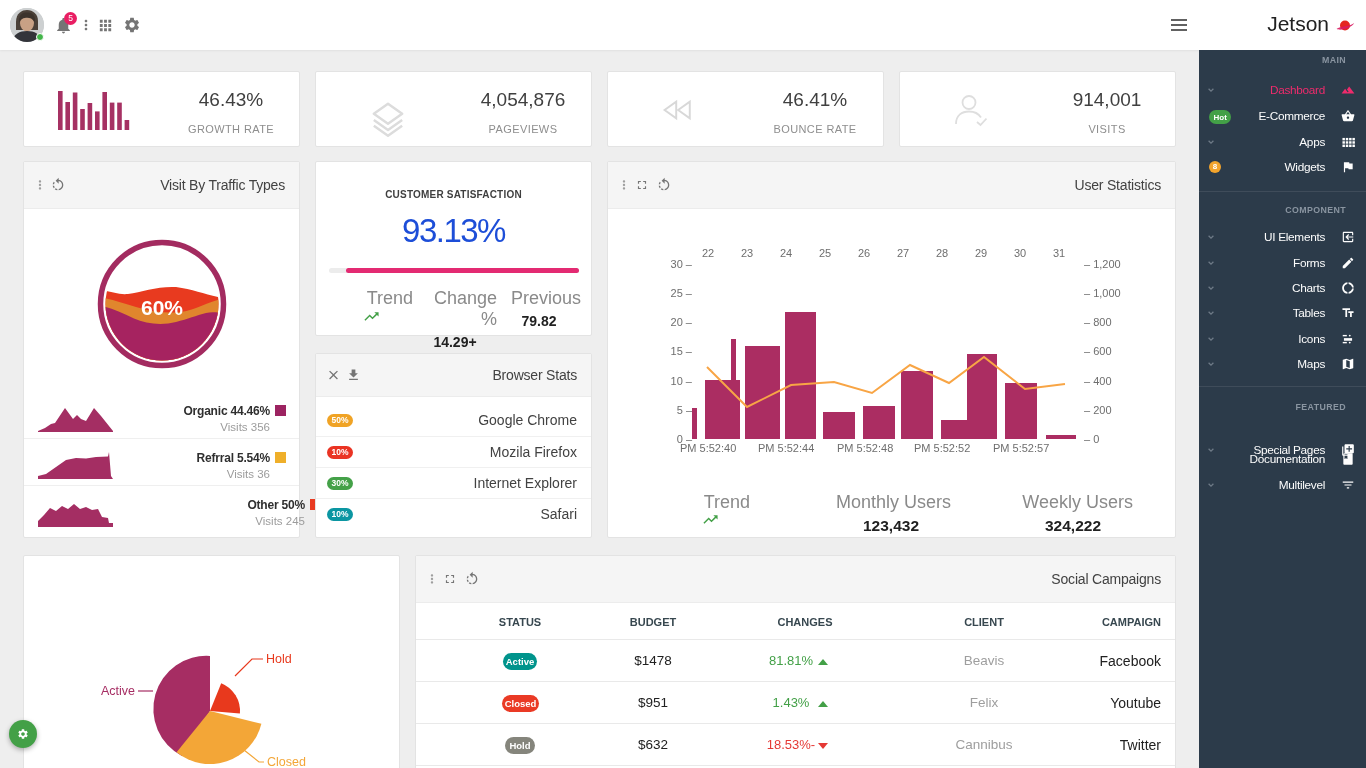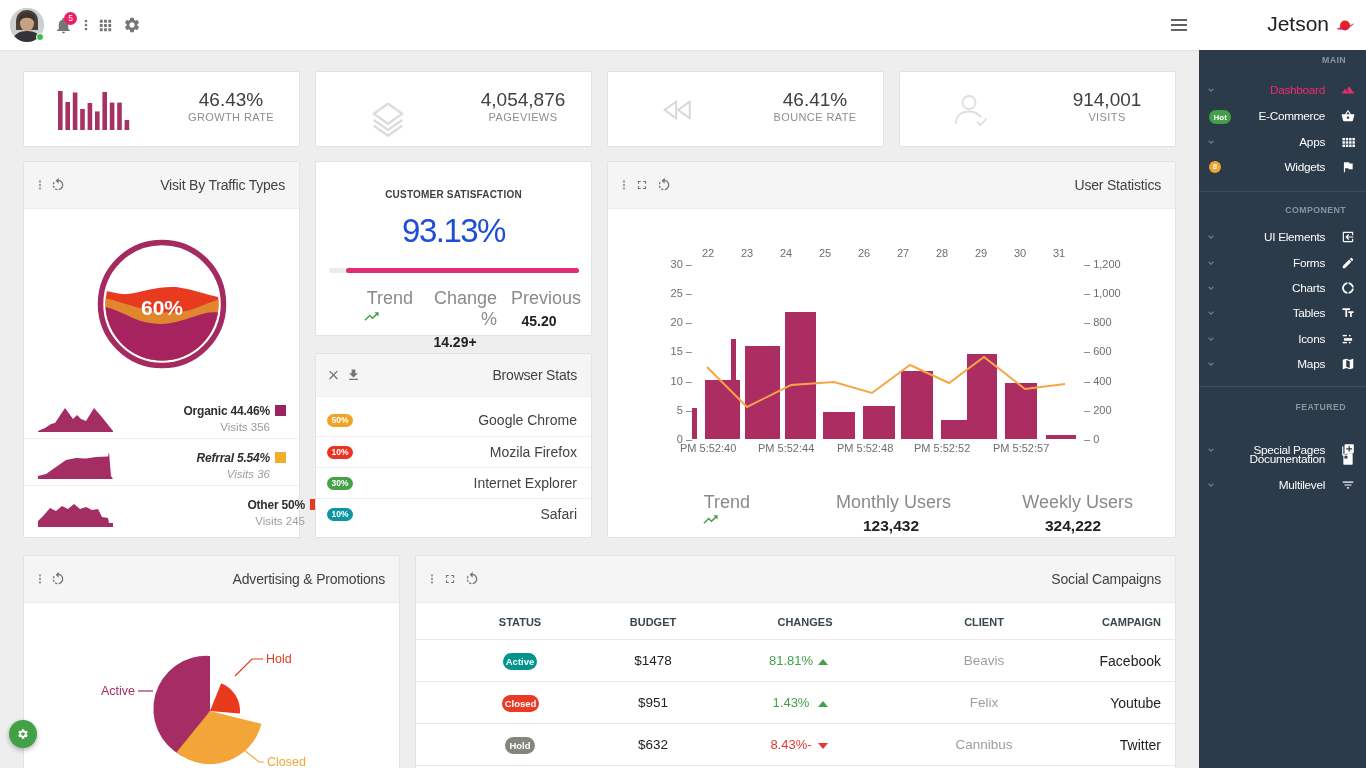--- a/index.html
+++ b/index.html
@@ -15,21 +15,21 @@
 .mitem .lbl{position:absolute;right:41px;top:50%;transform:translateY(-50%);font-size:11.8px;letter-spacing:-0.3px;color:#fdfdfd;}
 .mitem .micon{position:absolute;right:11px;top:50%;transform:translateY(-50%);width:14px;height:14px;}
 .mitem .caret{position:absolute;left:8px;top:50%;transform:translateY(-50%);width:8px;height:8px;}
 .sep{position:absolute;right:0;width:167px;height:1px;background:rgba(255,255,255,0.09);}
 
 .card{position:absolute;background:#fff;border:1px solid #e3e3e3;border-radius:2px;}
 .chead{position:absolute;left:0;top:0;right:0;height:47px;background:#f5f5f5;border-bottom:1px solid #ececec;}
 .ctitle{position:absolute;right:14px;top:50%;transform:translateY(-50%);font-size:14px;letter-spacing:-0.2px;color:#424242;}
 .hicon{position:absolute;top:50%;transform:translateY(-50%);width:16px;height:16px;}
 .statnum{font-size:19px;color:#404040;text-align:center;}
-.statlbl{font-size:11px;color:#8e8e8e;text-align:center;letter-spacing:0.4px;margin-top:0;}
+.statlbl{font-size:11px;color:#8e8e8e;text-align:center;letter-spacing:0.4px;margin-top:12px;}
 .glabel{font-size:18px;color:#8a8a8a;text-align:right;}
 .gvalue{font-size:14px;font-weight:bold;color:#212121;text-align:center;margin-top:4px;}
 </style>
 </head>
 <body>
 <div id="stage">
   <div id="topbar">
 
     <div class="abs" style="left:10px;top:8px;width:34px;height:34px;border-radius:50%;overflow:hidden;background:#c9cccd;">
       <svg width="34" height="34" viewBox="0 0 34 34">
@@ -119,21 +119,21 @@
       </svg>
 
       <div class="abs" style="left:0;top:230px;width:275px;height:47px;border-bottom:1px solid #efefef;">
         <svg class="abs" style="left:14px;bottom:6px;" width="75" height="30" viewBox="0 0 75 30">
             <path d="M0,30 L0,29 L7,26 L13,22 L17,21 L27,6 L35,17 L39,13 L43,17 L48,19 L56,6 L63,14 L75,29 L75,30 Z" fill="#a42e63"></path>
           </svg>
         <div class="abs" style="right:29px;top:12px;font-size:12px;font-weight:bold;letter-spacing:-0.2px;color:#2f2f2f;">Organic 44.46%</div>
         <div class="abs" style="right:29px;top:29px;font-size:11.5px;color:#9c9c9c;">Visits 356</div>
         <div class="abs" style="right:13px;top:13px;width:11px;height:11px;background:#9c2361;"></div>
       </div>
-      <div class="abs" style="left:0;top:277px;width:275px;height:47px;border-bottom:1px solid #efefef;font-style:italic;">
+      <div class="abs" style="left:0;top:277px;width:275px;height:47px;border-bottom:1px solid #efefef;">
         <svg class="abs" style="left:14px;bottom:6px;" width="75" height="30" viewBox="0 0 75 30">
             <path d="M0,30 L0,27 L8,25 L18,18 L28,11 L38,9 L48,9.5 L58,8 L70,7.5 L71,3 L73,27 L75,30 Z" fill="#a42e63"></path>
           </svg>
         <div class="abs" style="right:29px;top:12px;font-size:12px;font-weight:bold;letter-spacing:-0.2px;color:#2f2f2f;">Refrral 5.54%</div>
         <div class="abs" style="right:29px;top:29px;font-size:11.5px;color:#9c9c9c;">Visits 36</div>
         <div class="abs" style="right:13px;top:13px;width:11px;height:11px;background:#efaf2a;"></div>
       </div>
       <div class="abs" style="left:0;top:324px;width:310px;height:47px;">
         <svg class="abs" style="left:14px;bottom:6px;" width="75" height="30" viewBox="0 0 75 30">
             <path d="M0,30 L0,24 L6,18 L12,11 L18,14 L24,9 L30,12 L36,7 L42,12 L48,10 L54,13 L60,12 L64,20 L70,21 L71,26 L75,26 L75,30 Z" fill="#a42e63"></path>
@@ -155,21 +155,21 @@
         <svg class="abs" style="left:34px;top:20px;" width="17" height="17" viewBox="0 0 24 24" fill="#43a047">
             <path d="M16 6l2.29 2.29-4.88 4.88-4-4L2 16.59 3.41 18l6-6 4 4 6.3-6.29L22 12V6z"></path>
           </svg>
       </div>
       <div class="abs" style="left:97px;top:126px;width:84px;">
         <div class="glabel">Change %</div>
         <div class="gvalue">14.29+</div>
       </div>
       <div class="abs" style="left:181px;top:126px;width:84px;">
         <div class="glabel">Previous</div>
-        <div class="gvalue">45.20</div>
+        <div class="gvalue">79.82</div>
       </div>
     </div>
 
     <div class="card" style="left:315px;top:353px;width:277px;height:185px;">
       <div class="chead" style="height:43px;">
         <svg class="hicon" style="left:10px;width:15px;height:15px;" viewBox="0 0 24 24" fill="#757575">
             <path d="M19 6.41L17.59 5 12 10.59 6.41 5 5 6.41 10.59 12 5 17.59 6.41 19 12 13.41 17.59 19 19 17.59 13.41 12z"></path>
           </svg>
         <svg class="hicon" style="left:30px;width:15px;height:15px;" viewBox="0 0 24 24" fill="#757575">
             <path d="M19 9h-4V3H9v6H5l7 7 7-7zM5 18v2h14v-2H5z"></path>
@@ -288,29 +288,20 @@
         <div class="glabel">Monthly Users</div>
         <div class="gvalue" style="font-size:15.5px;">123,432</div>
       </div>
       <div class="abs" style="left:405px;top:330px;width:120px;">
         <div class="glabel">Weekly Users</div>
         <div class="gvalue" style="font-size:15.5px;">324,222</div>
       </div>
     </div>
 
     <div class="card" style="left:23px;top:555px;width:377px;height:300px;">
-      <div class="chead">
-        <svg class="hicon" style="left:9px;width:14px;height:14px;" viewBox="0 0 24 24" fill="#9e9e9e">
-            <path d="M12 8c1.1 0 2-.9 2-2s-.9-2-2-2-2 .9-2 2 .9 2 2 2zm0 2c-1.1 0-2 .9-2 2s.9 2 2 2 2-.9 2-2-.9-2-2-2zm0 6c-1.1 0-2 .9-2 2s.9 2 2 2 2-.9 2-2-.9-2-2-2z"></path>
-          </svg>
-        <svg class="hicon" style="left:26px;" viewBox="0 0 24 24" fill="#757575">
-            <path d="M7.11 8.53L5.7 7.11C4.8 8.27 4.24 9.61 4.07 11h2.02c.14-.87.49-1.72 1.02-2.47zM6.09 13H4.07c.17 1.39.72 2.73 1.62 3.89l1.41-1.42c-.52-.75-.87-1.59-1.01-2.47zm1.01 5.32c1.16.9 2.51 1.44 3.9 1.61V17.9c-.87-.15-1.71-.49-2.46-1.03L7.1 18.32zM13 4.07V1L8.45 5.55 13 10V6.09c2.84.48 5 2.94 5 5.91s-2.16 5.43-5 5.91v2.02c3.95-.49 7-3.85 7-7.93s-3.05-7.44-7-7.93z"></path>
-          </svg>
-        <div class="ctitle">Advertising &amp; Promotions</div>
-      </div>
       <svg class="abs" style="left:0;top:47px;" width="375" height="250" viewBox="0 0 375 250">
         <path d="M186 108 L157.9 152.9 A53 53 0 0 1 186 53 Z" fill="#a62d63"></path>
         <path d="M186 108 L197.2 80.2 A30 30 0 0 1 215.9 110.6 Z" fill="#e8391d"></path>
         <path d="M186 108 L237.4 120.8 A53 53 0 0 1 152.6 149.2 Z" fill="#f3a637"></path>
         <polyline points="211,73 228,56 239,56" stroke="#e8391d" stroke-width="1.2" fill="none"></polyline>
         <polyline points="129,88 121,88 114,88" stroke="#a62d63" stroke-width="1.2" fill="none"></polyline>
         <polyline points="220,147 235,159 240,159" stroke="#f3a637" stroke-width="1.2" fill="none"></polyline>
         <text x="242" y="60" font-family="Liberation Sans,sans-serif" font-size="12.5" fill="#e8391d">Hold</text>
         <text x="111" y="92" text-anchor="end" font-family="Liberation Sans,sans-serif" font-size="12.5" fill="#a62d63">Active</text>
         <text x="243" y="163" font-family="Liberation Sans,sans-serif" font-size="12.5" fill="#f3a637">Closed</text>
@@ -349,21 +340,21 @@
         <div class="abs" style="left:86px;top:13px;width:37px;height:17px;background:#ea3a25;border-radius:9px;color:#fff;font-size:9.5px;font-weight:bold;text-align:center;line-height:17px;">Closed</div>
         <div class="abs" style="left:205px;top:13px;width:64px;text-align:center;font-size:13.5px;color:#212121;">$951</div>
         <div class="abs" style="left:343px;top:13px;width:64px;text-align:center;font-size:13px;color:#43a047;">1.43%</div>
         <div class="abs" style="left:402px;top:19px;width:0;height:0;border-left:5px solid transparent;border-right:5px solid transparent;border-bottom:6px solid #43a047;"></div>
         <div class="abs" style="left:536px;top:13px;width:64px;text-align:center;font-size:13.5px;color:#9e9e9e;">Felix</div>
         <div class="abs" style="right:14px;top:13px;font-size:14px;font-weight:500;color:#212121;">Youtube</div>
       </div>
       <div class="abs" style="left:0;top:168px;width:759px;height:42px;border-bottom:1px solid #e9e9e9;">
         <div class="abs" style="left:89px;top:13px;width:30px;height:17px;background:#85857c;border-radius:9px;color:#fff;font-size:9.5px;font-weight:bold;text-align:center;line-height:17px;">Hold</div>
         <div class="abs" style="left:205px;top:13px;width:64px;text-align:center;font-size:13.5px;color:#212121;">$632</div>
-        <div class="abs" style="left:343px;top:13px;width:64px;text-align:center;font-size:13px;color:#e53935;">8.43%-</div>
+        <div class="abs" style="left:343px;top:13px;width:64px;text-align:center;font-size:13px;color:#e53935;">18.53%-</div>
         <div class="abs" style="left:402px;top:19px;width:0;height:0;border-left:5px solid transparent;border-right:5px solid transparent;border-top:6px solid #e53935;"></div>
         <div class="abs" style="left:536px;top:13px;width:64px;text-align:center;font-size:13.5px;color:#9e9e9e;">Cannibus</div>
         <div class="abs" style="right:14px;top:13px;font-size:14px;font-weight:500;color:#212121;">Twitter</div>
       </div>
     </div>
 
     <div class="abs" style="left:9px;top:720px;width:28px;height:28px;border-radius:50%;background:#43a047;box-shadow:0 2px 5px rgba(0,0,0,0.3);">
       <svg class="abs" style="left:8px;top:8px;" width="12" height="12" viewBox="0 0 24 24" fill="#fff">
           <path d="M19.14 12.94c.04-.3.06-.61.06-.94 0-.32-.02-.64-.07-.94l2.03-1.58c.18-.14.23-.41.12-.61l-1.92-3.32c-.12-.22-.37-.29-.59-.22l-2.39.96c-.5-.38-1.03-.7-1.62-.94l-.36-2.54c-.04-.24-.24-.41-.48-.41h-3.84c-.24 0-.43.17-.47.41l-.36 2.54c-.59.24-1.13.57-1.62.94l-2.39-.96c-.22-.08-.47 0-.59.22L2.74 8.87c-.12.21-.08.47.12.61l2.03 1.58c-.05.3-.09.63-.09.94s.02.64.07.94l-2.03 1.58c-.18.14-.23.41-.12.61l1.92 3.32c.12.22.37.29.59.22l2.39-.96c.5.38 1.03.7 1.62.94l.36 2.54c.05.24.24.41.48.41h3.84c.24 0 .44-.17.47-.41l.36-2.54c.59-.24 1.13-.56 1.62-.94l2.39.96c.22.08.47 0 .59-.22l1.92-3.32c.12-.22.07-.47-.12-.61l-2.01-1.58zM12 15.6c-1.98 0-3.6-1.62-3.6-3.6s1.62-3.6 3.6-3.6 3.6 1.62 3.6 3.6-1.62 3.6-3.6 3.6z"></path>
         </svg>

